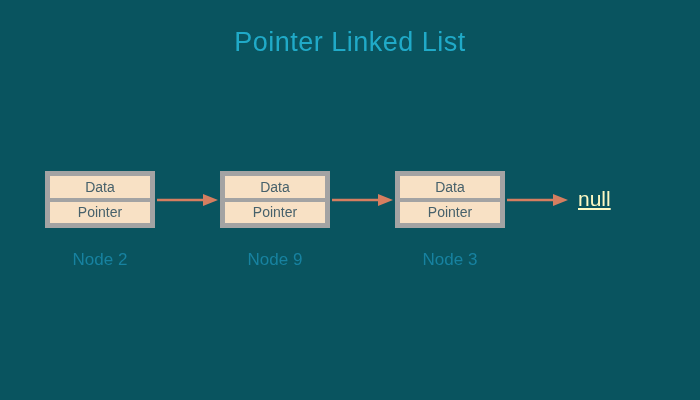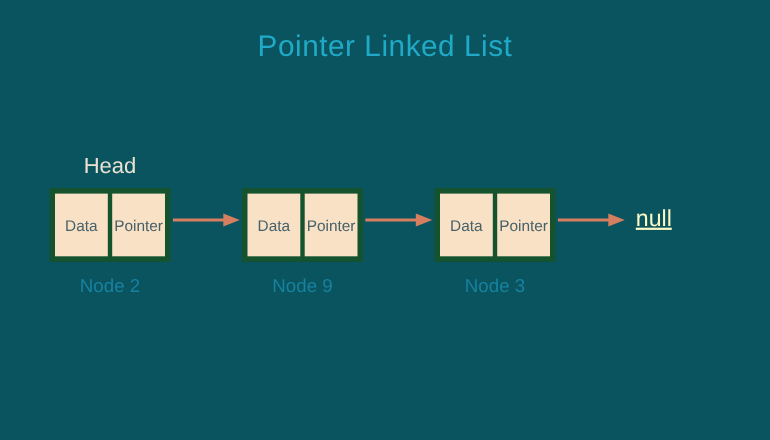--- a/index.html
+++ b/index.html
@@ -32,26 +32,27 @@
     left: 45px;
     width: 110px;
     text-align: center;
     font-size: 20px;
     color: #ECE2D2;
   }
   .node {
     position: absolute;
     top: 171px;
     width: 110px;
-    height: 67px;
-    background: #14532d;
+    height: 57px;
+    background: #a3a3a3;
     box-sizing: border-box;
     padding: 5px;
     display: flex;
     gap: 4px;
+    flex-direction: column;
   }
   .node-1 { left: 45px; }
   .node-2 { left: 220px; }
   .node-3 { left: 395px; }
   .cell {
     flex: 1 1 0;
     background: #F8E1C5;
     display: flex;
     align-items: center;
     justify-content: center;
@@ -88,21 +89,20 @@
     text-decoration: underline;
   }
 </style>
 </head>
 <body>
 
 <div class="canvas">
 
   <div class="title">Pointer Linked List</div>
 
-  <div class="head-label">Head</div>
 
   <div class="node node-1">
     <div class="cell">
       <span>Data</span>
     </div>
     <div class="cell">
       <span>Pointer</span>
     </div>
   </div>
 

